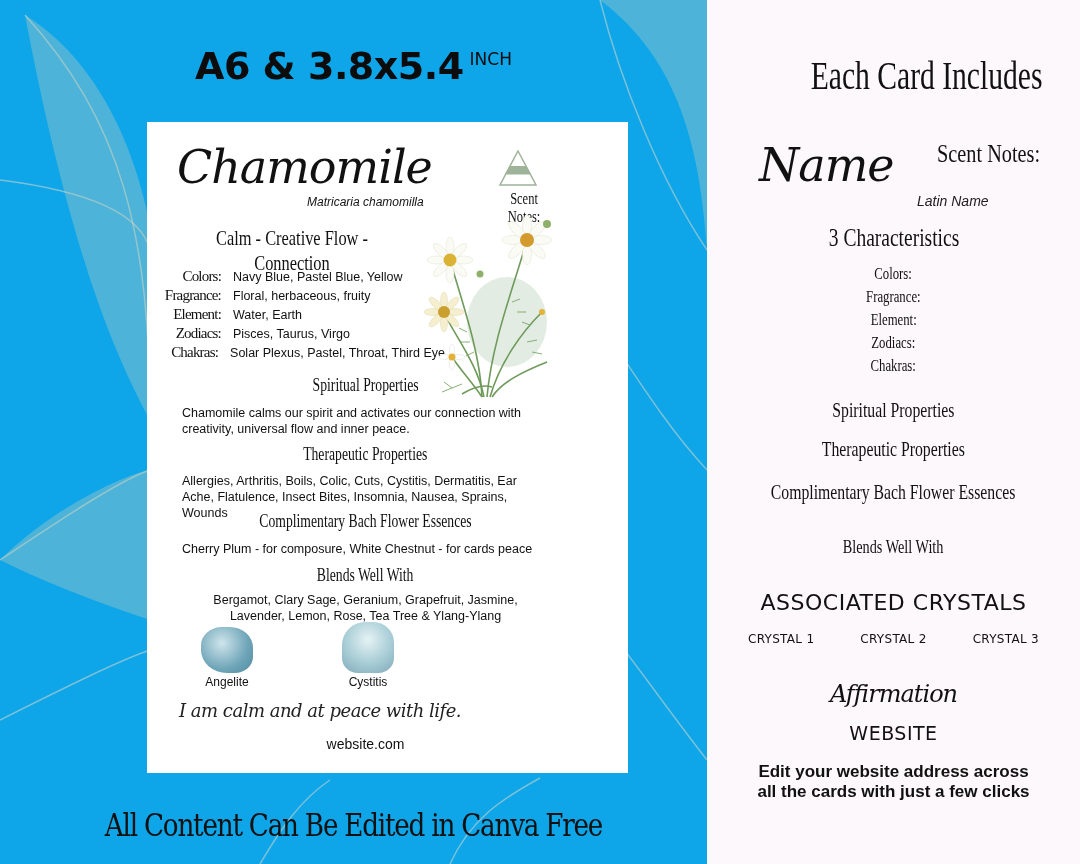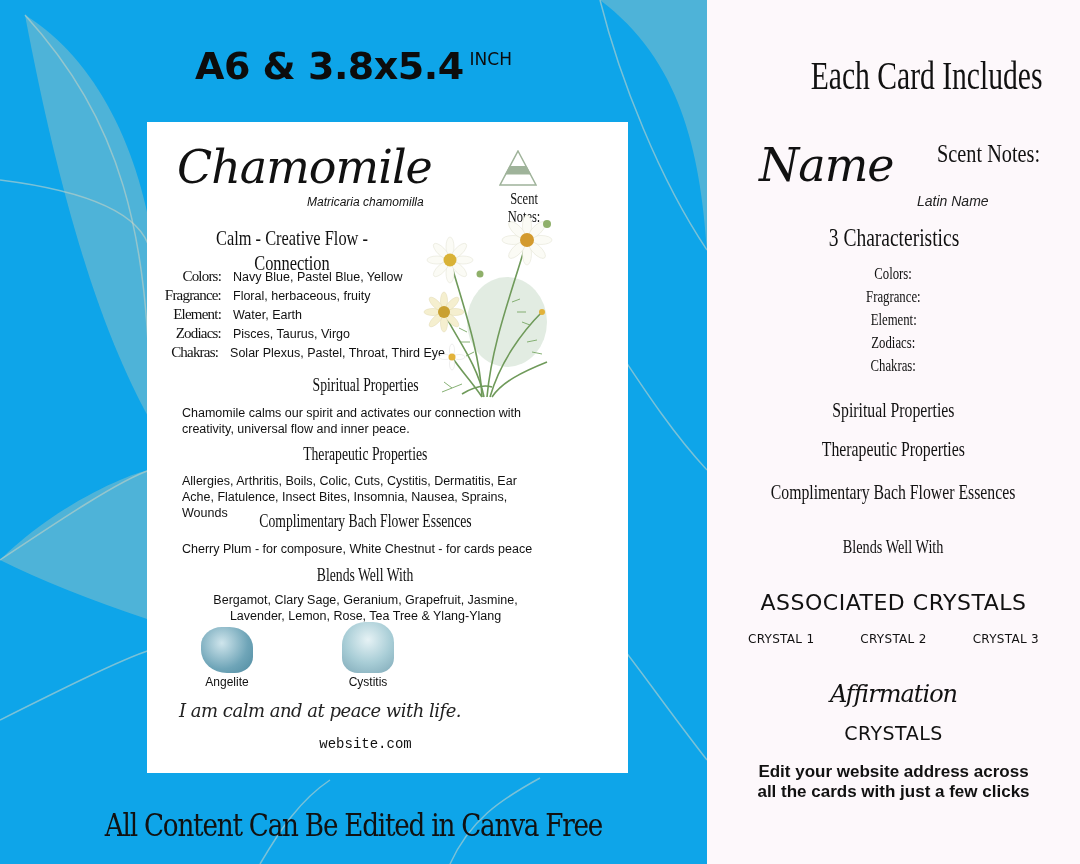--- a/index.html
+++ b/index.html
@@ -52,21 +52,21 @@
   }
   .prop-val { margin-left: 12px; font-size: 12.5px; white-space: nowrap; }
   .flower { left: 275px; top: 90px; width: 150px; height: 190px; }
   .sec-head { left: 0; width: 437px; text-align: center; font-size: 19px; }
   .sec-head .condensed { transform: scaleX(0.72); }
   .body-txt { left: 35px; width: 370px; font-size: 12.5px; line-height: 16px; }
   .crystal { width: 70px; text-align: center; }
   .crystal .gem { width: 52px; height: 46px; margin: 0 auto 2px; border-radius: 40% 45% 35% 50%; }
   .crystal .label { font-size: 12px; }
   .affirm { left: 0; top: 578px; width: 473px; text-align: left; font-size: 18px; letter-spacing: -0.5px; color: #222; margin-left: 32px; }
-  .website { left: 0; top: 614px; width: 437px; text-align: center; font-size: 14px; font-family: Liberation Mono, monospace; }
+  .website { left: 0; top: 614px; width: 437px; text-align: center; font-size: 14px; }
 
   
   .right {
     position: absolute; left: 707px; top: 0; width: 373px; height: 864px;
     background: #fdf8fb;
   }
   .right .abs { position: absolute; }
   .r-title { left: 0; top: 52px; width: 439px; text-align: center; font-size: 40px; }
   .r-title .condensed { transform: scaleX(0.74); }
   .r-name { left: 52px; top: 138px; font-size: 46px; letter-spacing: -1px; }
@@ -265,15 +265,15 @@
   <div class="abs r-center r-sec" style="top:536px; font-size:19px;"><span class="condensed">Blends Well With</span></div>
 
   <div class="abs r-center r-crystals-title">ASSOCIATED CRYSTALS</div>
   <div class="abs r-crystal-row">
     <span>CRYSTAL 1</span>
     <span>CRYSTAL 2</span>
     <span>CRYSTAL 3</span>
   </div>
 
   <div class="abs r-center script r-affirm">Affirmation</div>
-  <div class="abs r-center r-website">CRYSTALS</div>
+  <div class="abs r-center r-website">WEBSITE</div>
   <div class="abs r-center r-edit">Edit your website address across all the cards with just a few clicks</div>
 </div>
 
 </body></html>

